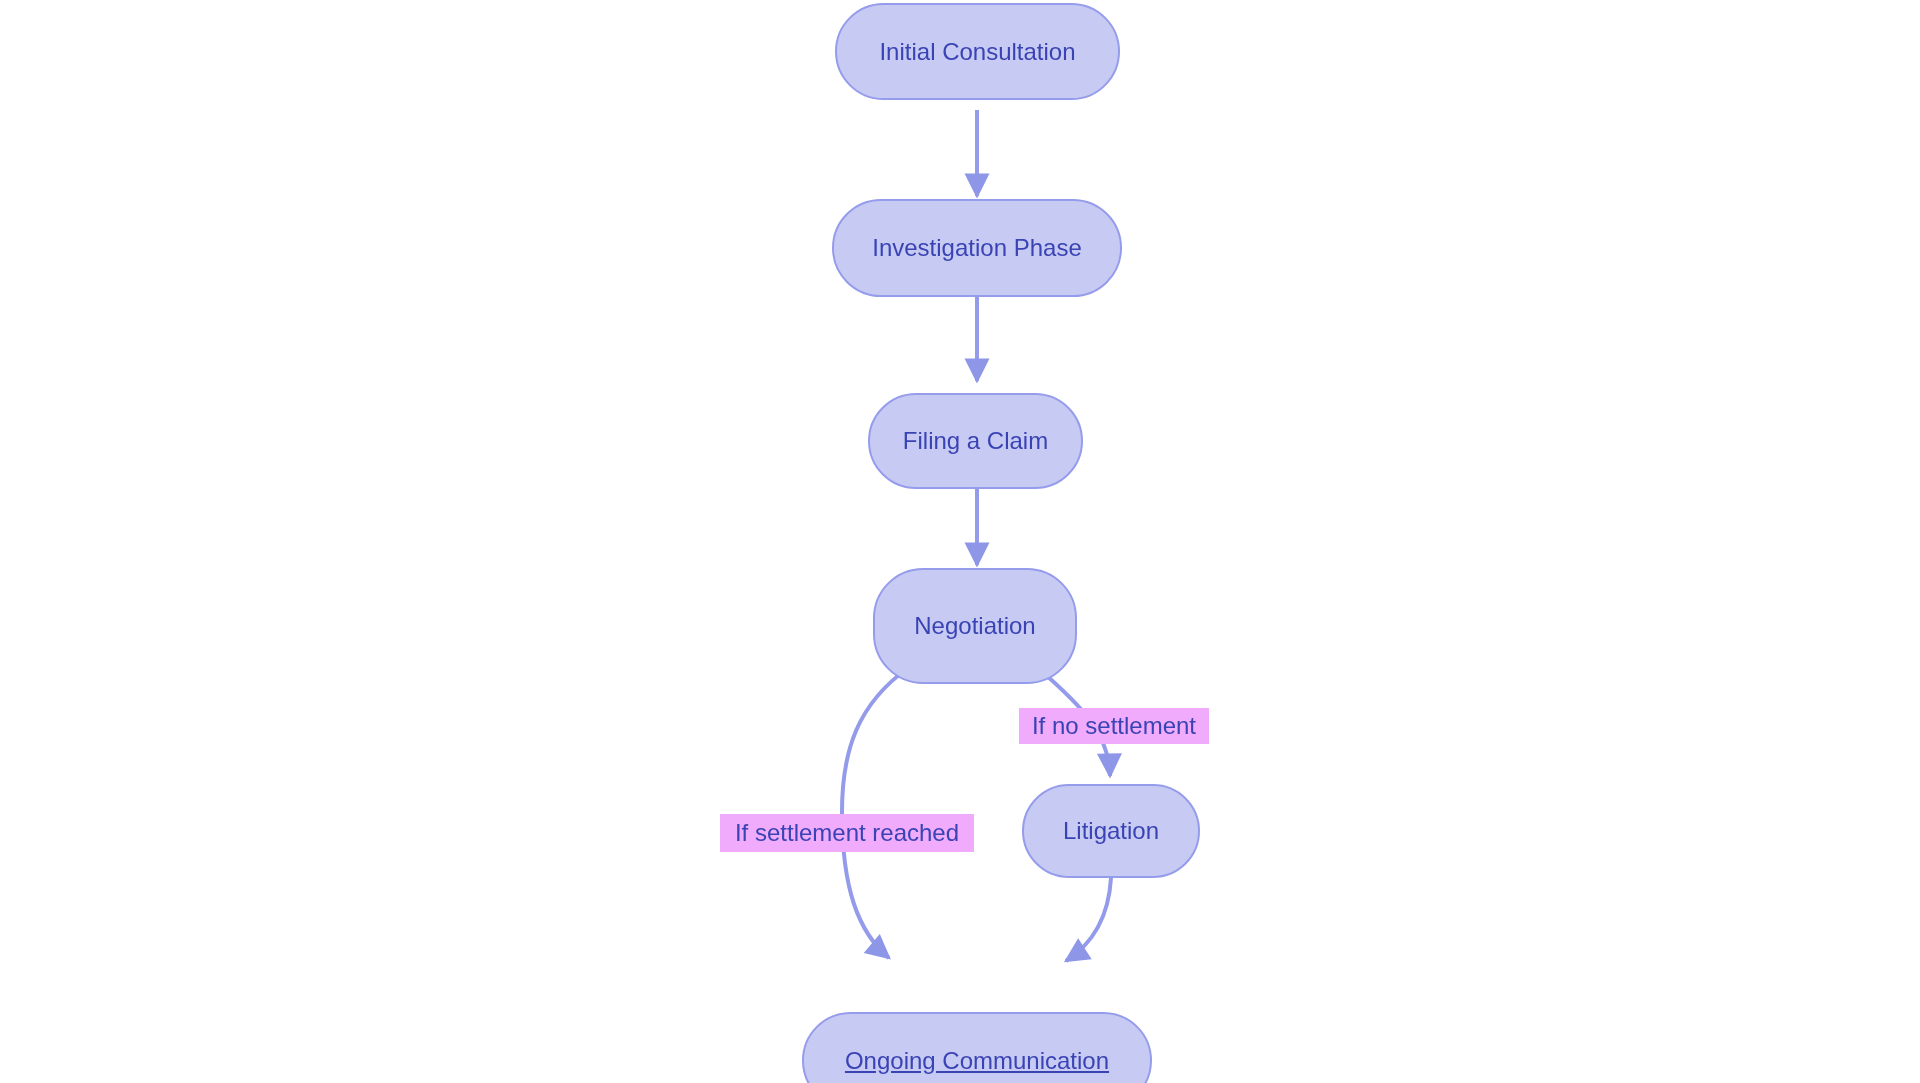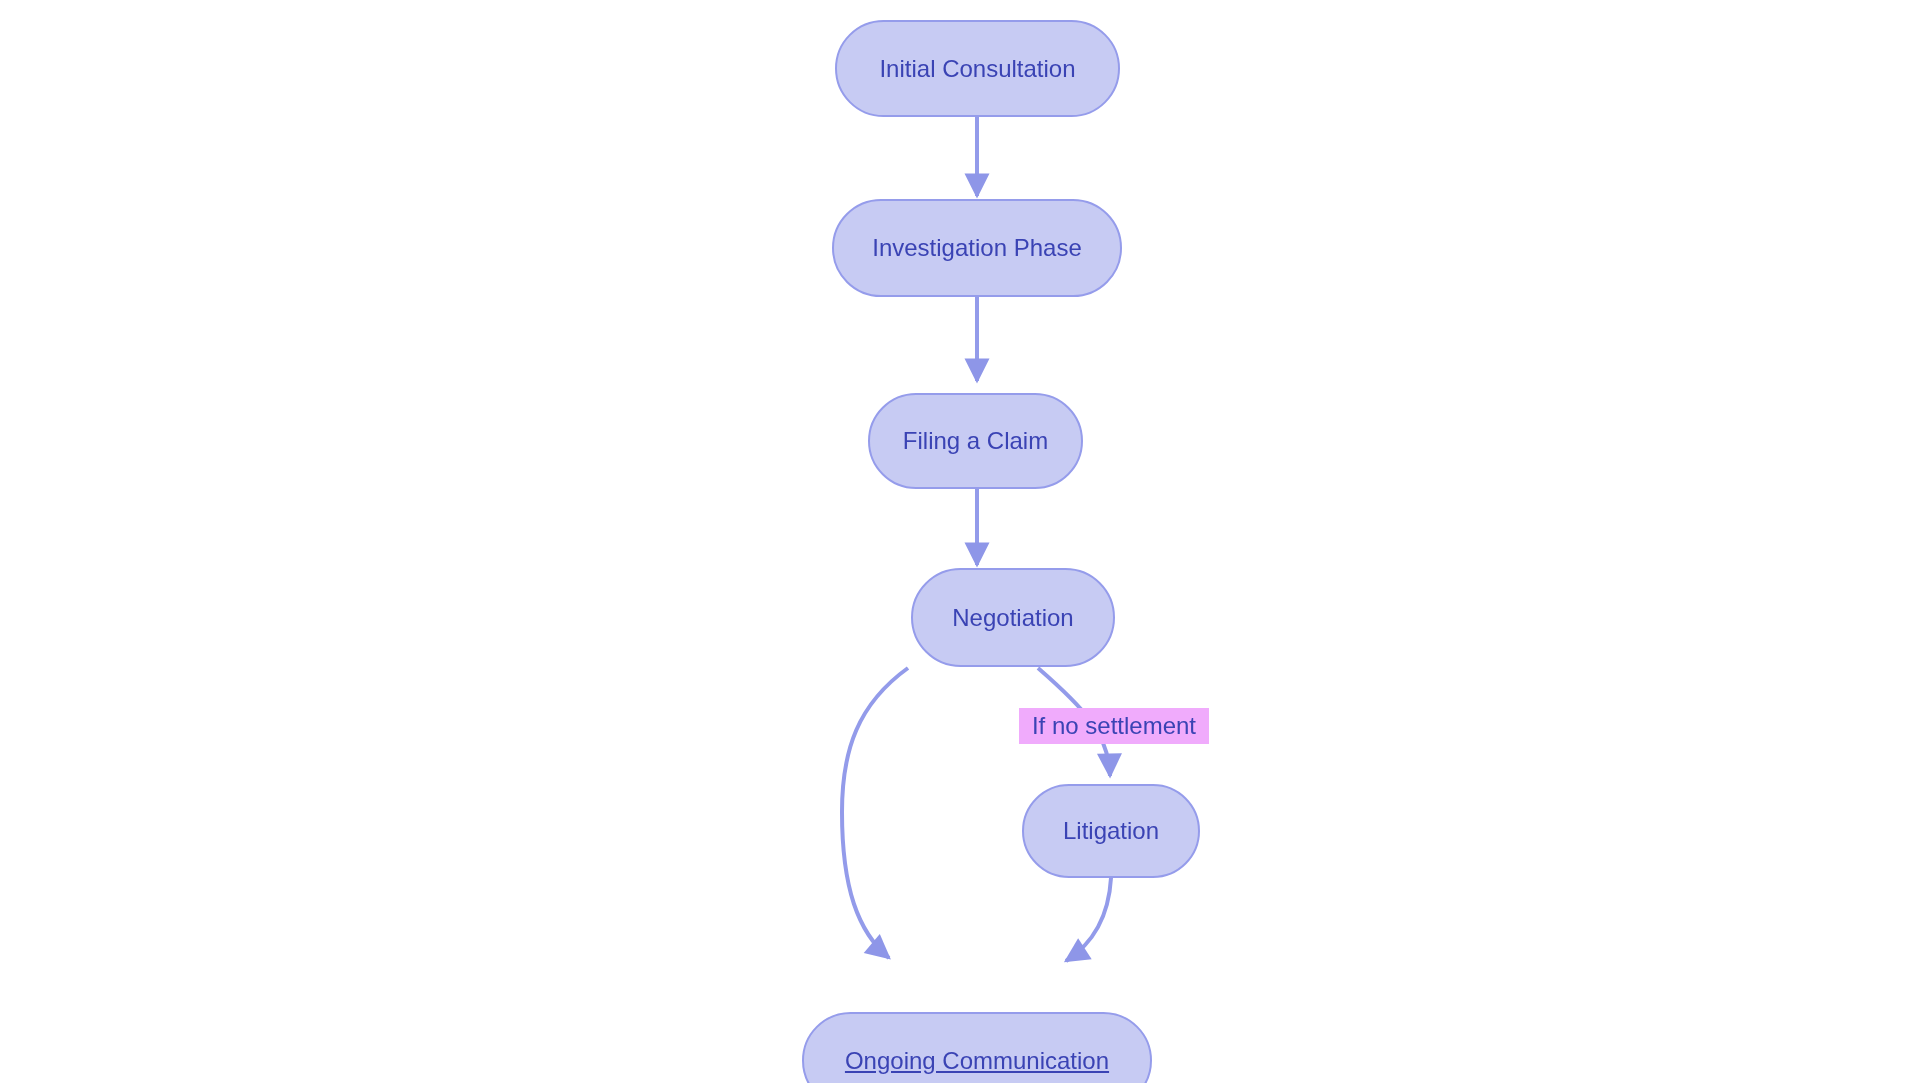--- a/index.html
+++ b/index.html
@@ -45,24 +45,24 @@
     position: absolute;
     background: #f0abfc;
     color: #3a43b4;
     font-size: 24px;
     display: flex;
     align-items: center;
     justify-content: center;
     white-space: nowrap;
     padding: 2px 4px;
   }
-  .n-initial       { left: 835px;  top: 20px;  width: 285px; height: 97px; }
+  .n-initial       { left: 835px;  top: 3px;  width: 285px; height: 97px; }
   .n-investigation { left: 832px;  top: 199px; width: 290px; height: 98px; }
   .n-filing        { left: 868px;  top: 384px; width: 215px; height: 96px; margin-top: 9px; }
-  .n-negotiation   { left: 911px;  top: 568px; width: 204px; height: 99px; }
+  .n-negotiation   { left: 873px;  top: 568px; width: 204px; height: 116px; }
   .n-litigation    { left: 1022px; top: 784px; width: 178px; height: 94px; text-align: center; }
   .n-ongoing       { left: 802px;  top: 1012px; width: 350px; height: 97px; text-decoration: underline; }
   .l-no-settlement      { left: 1019px; top: 708px; width: 182px; height: 32px; }
   .l-settlement-reached { left: 720px;  top: 814px; width: 246px; height: 34px; }
 </style>
 </head>
 <body>
 
 <div class="canvas">
 
@@ -73,20 +73,21 @@
       </marker>
     </defs>
     <path class="edge" marker-end="url(#arrow)" d="M977,110 L977,196"></path>
     <path class="edge" marker-end="url(#arrow)" d="M977,297 L977,381"></path>
     <path class="edge" marker-end="url(#arrow)" d="M977,480 L977,565"></path>
     <path class="edge" marker-end="url(#arrow)" d="M908,668 C858,704 842,750 842,812 C842,888 858,932 889,958"></path>
     <path class="edge" marker-end="url(#arrow)" d="M1038,668 C1084,708 1109,734 1110,776"></path>
     <path class="edge" marker-end="url(#arrow)" d="M1111,878 C1109,912 1097,941 1066,961"></path>
   </svg>
 
+  <div class="edge-label l-settlement-reached">If settlement reached</div>
 
   <div class="edge-label l-no-settlement">If no settlement</div>
 
   <div class="node n-initial">Initial Consultation</div>
 
   <div class="node n-investigation">Investigation Phase</div>
 
   <div class="node n-filing">Filing a Claim</div>
 
   <div class="node n-negotiation">Negotiation</div>

